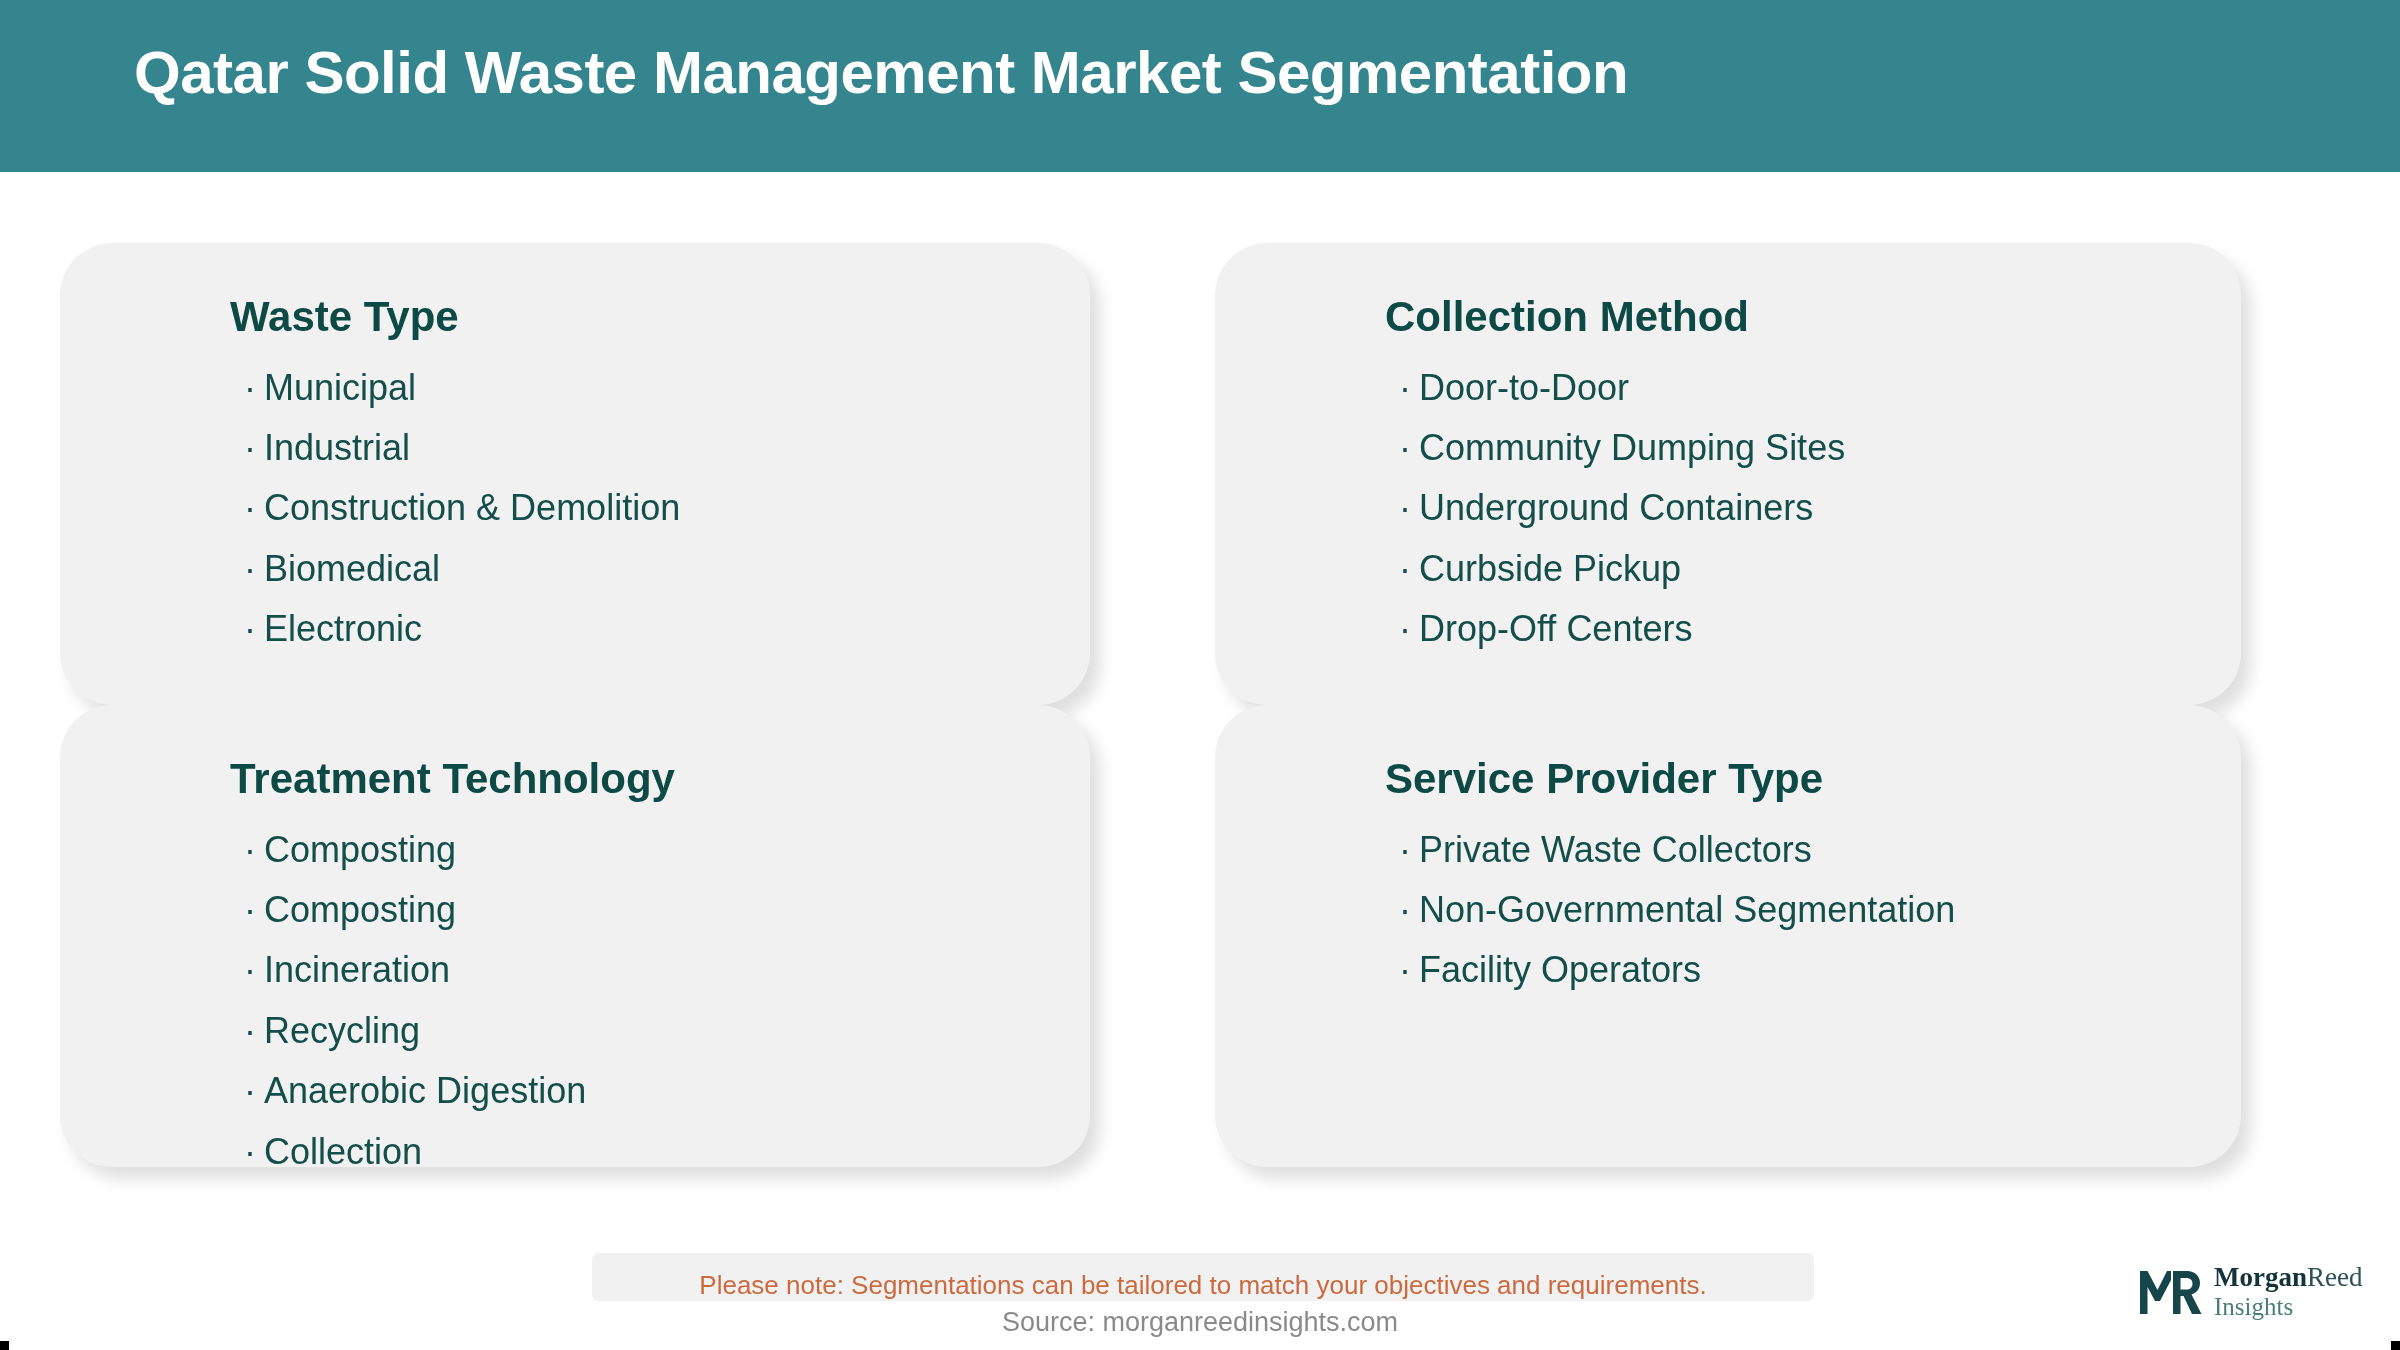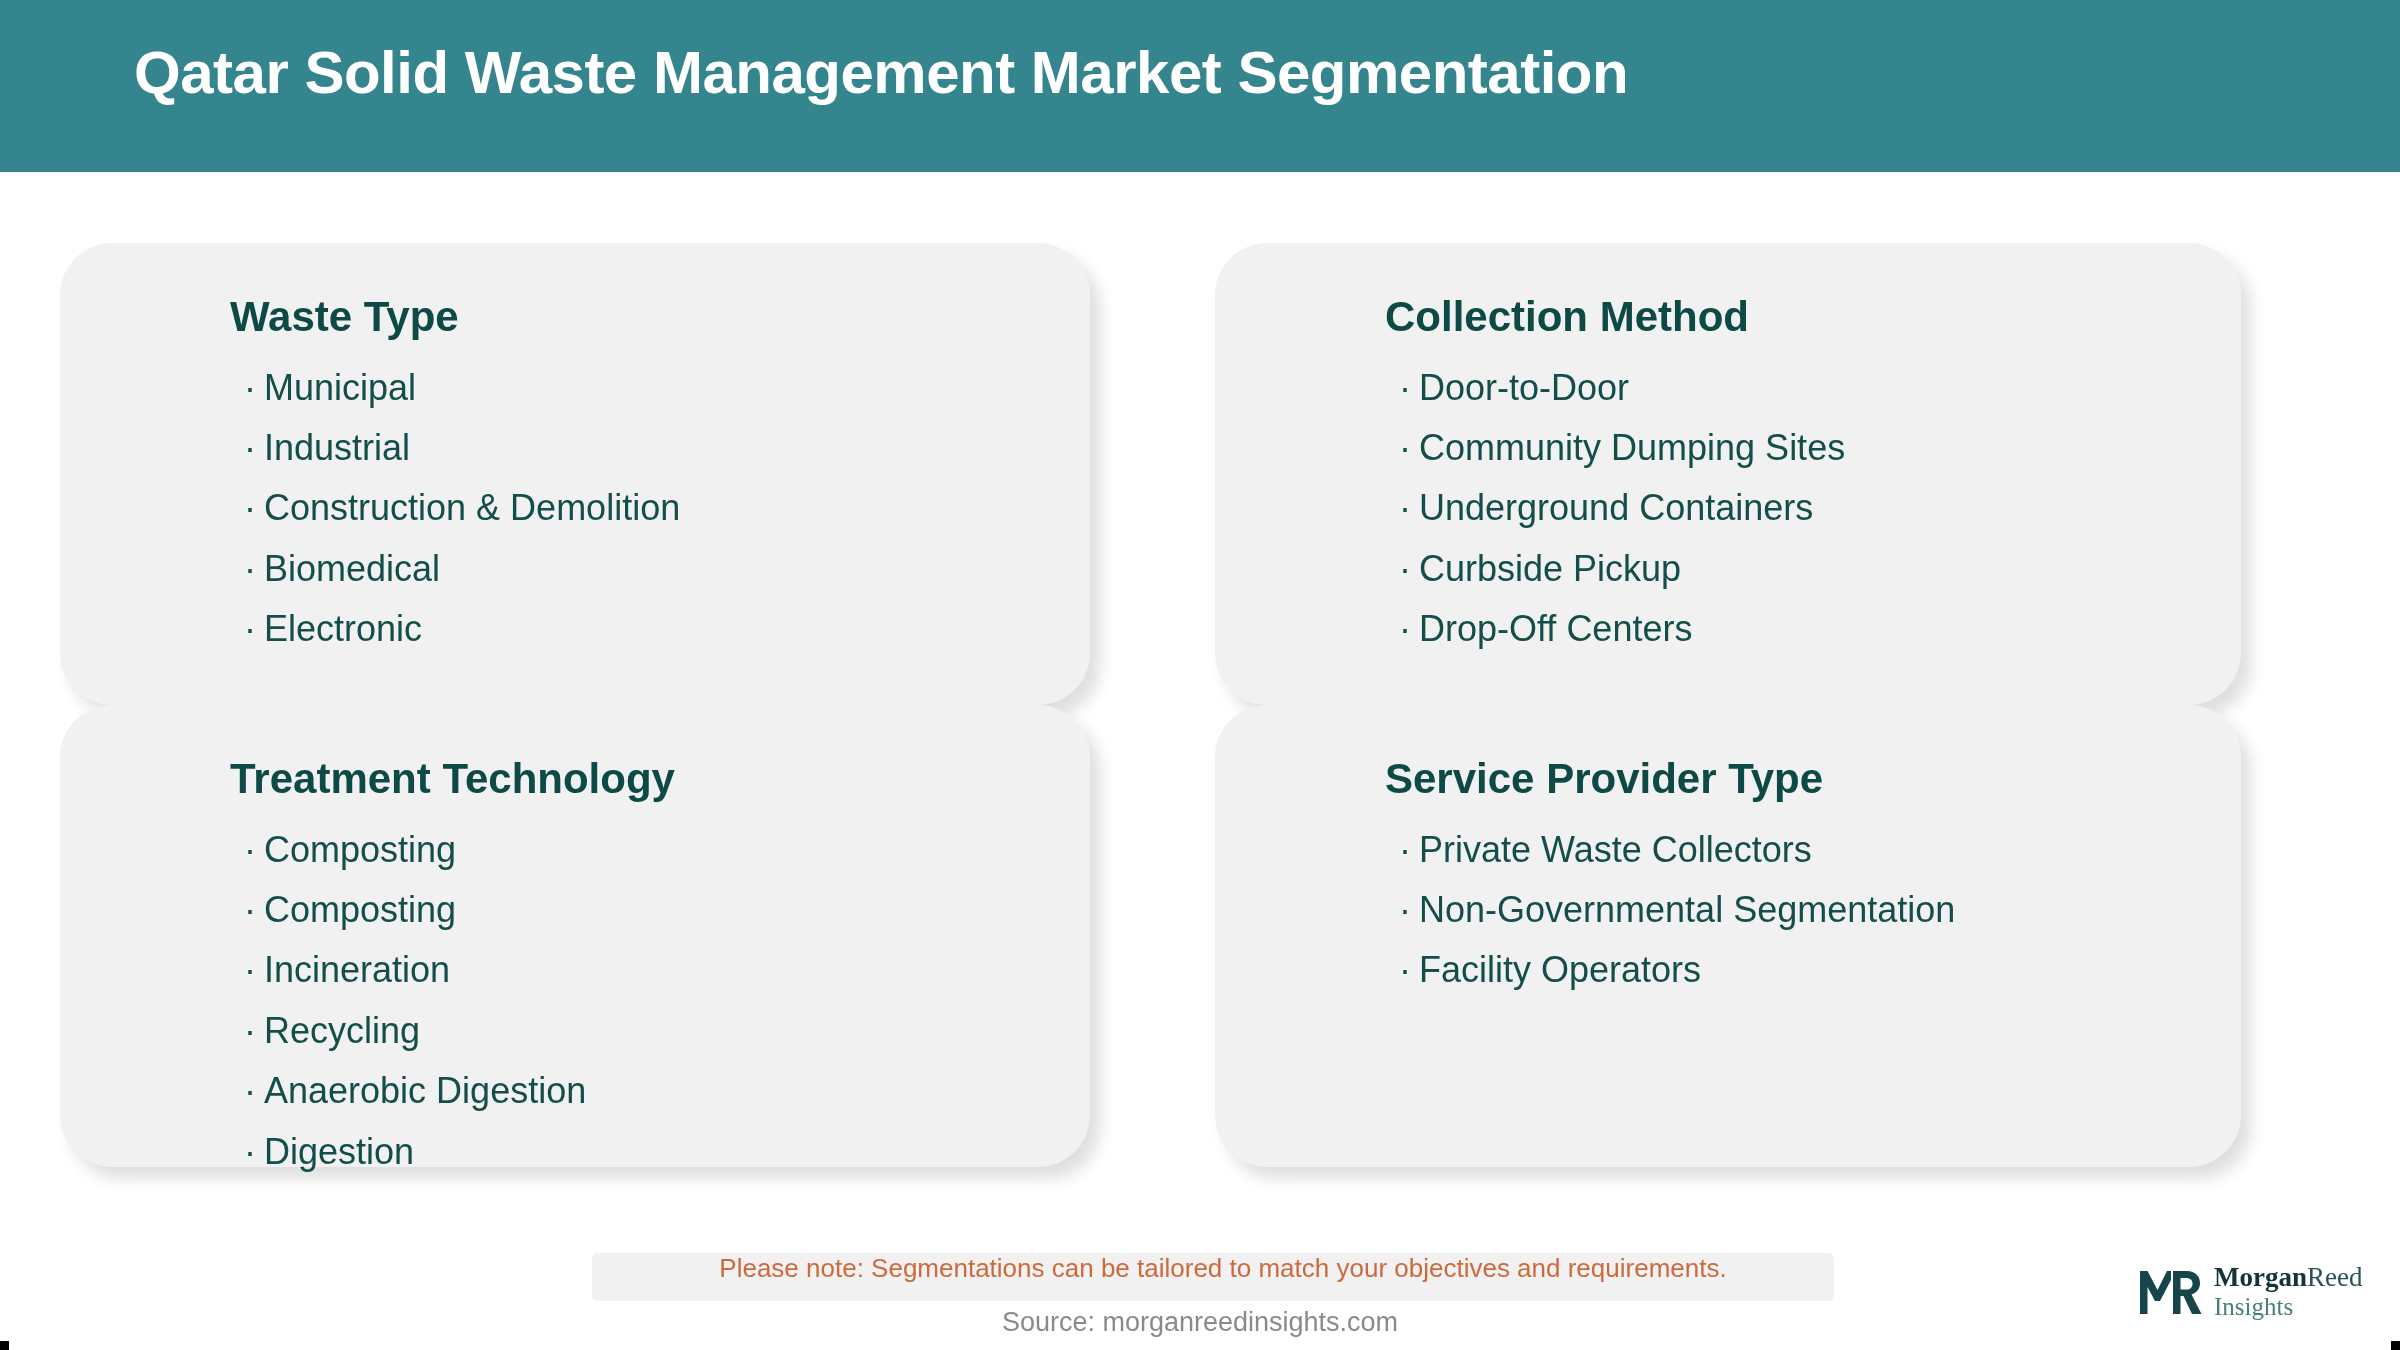--- a/index.html
+++ b/index.html
@@ -96,23 +96,22 @@
   
   .note-box {
     position: absolute;
     left: 592px;
     top: 1253px;
     width: 1222px;
     height: 48px;
     background: #f1f1f1;
     border-radius: 6px;
     display: flex;
-    align-items: flex-start;
+    align-items: flex-end;
     justify-content: center;
-    padding-left: 20px;
   }
   .note-text {
     font-size: 26px;
     color: #cc6a3e;
     white-space: nowrap;
   }
   .source-line {
     position: absolute;
     left: 0;
     top: 1307px;
@@ -202,21 +201,21 @@
     <div class="card-row">
 
       <div class="card left">
         <div class="card-title">Treatment Technology</div>
         <ul class="card-list">
           <li><span class="bullet">·</span><span>Composting</span></li>
           <li><span class="bullet">·</span><span>Composting</span></li>
           <li><span class="bullet">·</span><span>Incineration</span></li>
           <li><span class="bullet">·</span><span>Recycling</span></li>
           <li><span class="bullet">·</span><span>Anaerobic Digestion</span></li>
-          <li><span class="bullet">·</span><span>Digestion</span></li>
+          <li><span class="bullet">·</span><span>Collection</span></li>
         </ul>
       </div>
 
       <div class="card right">
         <div class="card-title">Service Provider Type</div>
         <ul class="card-list">
           <li><span class="bullet">·</span><span>Private Waste Collectors</span></li>
           <li><span class="bullet">·</span><span>Non-Governmental Segmentation</span></li>
           <li><span class="bullet">·</span><span>Facility Operators</span></li>
         </ul>

